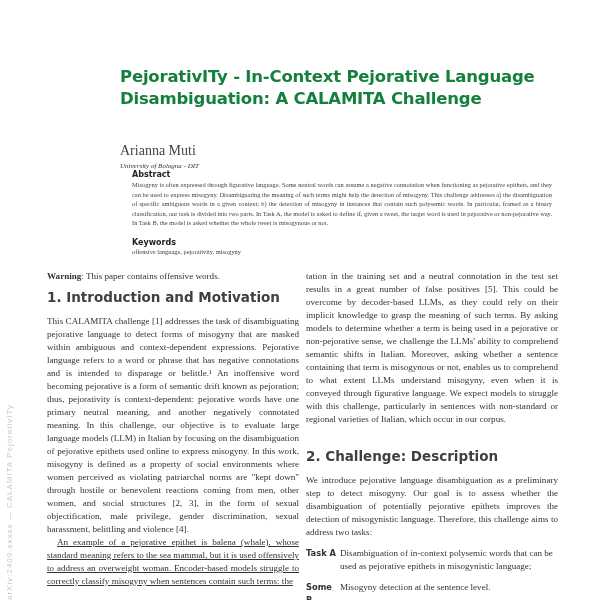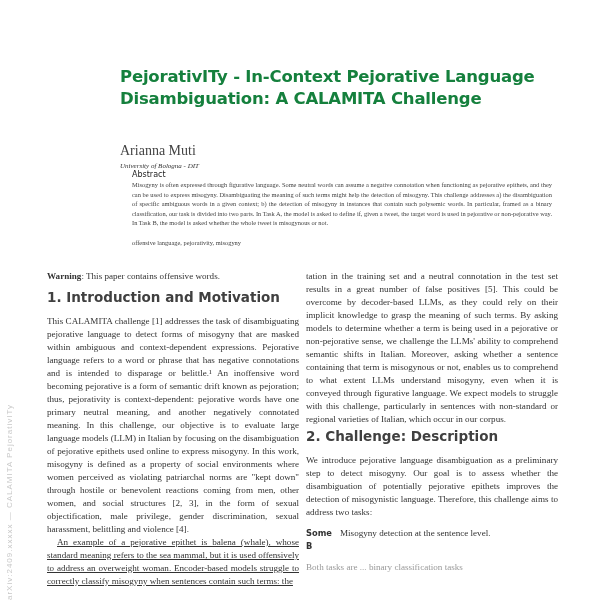--- a/index.html
+++ b/index.html
@@ -28,21 +28,21 @@
       font-size: 14px; color: #444; margin-top: 25px;
     }
     .affil {
       position: absolute; left: 120px; top: 140px;
       font-size: 7px; font-style: italic; color: #333; margin-top: 22px;
     }
     .abstract {
       position: absolute; left: 132px; top: 170px; width: 420px;
     }
     .abstract h3, .keywords h3 {
-      margin: 0; font-family: "DejaVu Sans", sans-serif; font-weight: normal;
+      margin: 0; font-family: "DejaVu Sans", sans-serif; font-weight: bold;
       font-size: 8px; color: #222;
     }
     .abstract p {
       margin: 1px 0 0 0; font-size: 6.4px; line-height: 9.5px; color: #444;
       text-align: justify;
     }
     .keywords { position: absolute; left: 132px; top: 238px; width: 420px; }
     .keywords p { margin: 1px 0 0 0; font-size: 6.4px; color: #444; }
     .col {
       position: absolute; top: 270px; width: 252px;
@@ -73,32 +73,37 @@
 <div class="title">PejorativITy - In-Context Pejorative Language Disambiguation: A CALAMITA Challenge</div>
 <div class="author">Arianna Muti</div>
 <div class="affil">University of Bologna - DIT</div>
 
 <div class="abstract">
   <h3>Abstract</h3>
   <p>Misogyny is often expressed through figurative language. Some neutral words can assume a negative connotation when functioning as pejorative epithets, and they can be used to express misogyny. Disambiguating the meaning of such terms might help the detection of misogyny. This challenge addresses a) the disambiguation of specific ambiguous words in a given context; b) the detection of misogyny in instances that contain such polysemic words. In particular, framed as a binary classification, our task is divided into two parts. In Task A, the model is asked to define if, given a tweet, the target word is used in pejorative or non-pejorative way. In Task B, the model is asked whether the whole tweet is misogynous or not.</p>
 </div>
 
 <div class="keywords">
+  <h3>Keywords</h3>
   <p>offensive language, pejorativity, misogyny</p>
 </div>
 
 <div class="col left">
   <p class="warning"><b>Warning</b><span>: This paper contains offensive words.</span></p>
   <h2>1. Introduction and Motivation</h2>
   <p>This CALAMITA challenge [1] addresses the task of disambiguating pejorative language to detect forms of misogyny that are masked within ambiguous and context-dependent expressions. Pejorative language refers to a word or phrase that has negative connotations and is intended to disparage or belittle.¹ An inoffensive word becoming pejorative is a form of semantic drift known as pejoration; thus, pejorativity is context-dependent: pejorative words have one primary neutral meaning, and another negatively connotated meaning. In this challenge, our objective is to evaluate large language models (LLM) in Italian by focusing on the disambiguation of pejorative epithets used online to express misogyny. In this work, misogyny is defined as a property of social environments where women perceived as violating patriarchal norms are "kept down" through hostile or benevolent reactions coming from men, other women, and social structures [2, 3], in the form of sexual objectification, male privilege, gender discrimination, sexual harassment, belittling and violence [4].</p>
   <p class="indent">An example of a pejorative epithet is balena (whale), whose standard meaning refers to the sea mammal, but it is used offensively to address an overweight woman. Encoder-based models struggle to correctly classify misogyny when sentences contain such terms: the</p>
 </div>
 
 <div class="col right">
   <p>tation in the training set and a neutral connotation in the test set results in a great number of false positives [5]. This could be overcome by decoder-based LLMs, as they could rely on their implicit knowledge to grasp the meaning of such terms. By asking models to determine whether a term is being used in a pejorative or non-pejorative sense, we challenge the LLMs' ability to comprehend semantic shifts in Italian. Moreover, asking whether a sentence containing that term is misogynous or not, enables us to comprehend to what extent LLMs understand misogyny, even when it is conveyed through figurative language. We expect models to struggle with this challenge, particularly in sentences with non-standard or regional varieties of Italian, which occur in our corpus.</p>
-  <h2 style="margin-top:2px">2. Challenge: Description</h2>
+  <h2 style="margin-top:22px">2. Challenge: Description</h2>
   <p>We introduce pejorative language disambiguation as a preliminary step to detect misogyny. Our goal is to assess whether the disambiguation of potentially pejorative epithets improves the detection of misogynistic language. Therefore, this challenge aims to address two tasks:</p>
+  <div class="task">
+    <span class="task-label">Task A</span>
+    <span class="task-text">Disambiguation of in-context polysemic words that can be used as pejorative epithets in misogynistic language;</span>
+  </div>
   <div class="task">
     <span class="task-label">Some B</span>
     <span class="task-text">Misogyny detection at the sentence level.</span>
   </div>
   <p class="faded" style="margin-top:8px">Both tasks are ... binary classification tasks</p>
 </div>
 
 </body></html>

